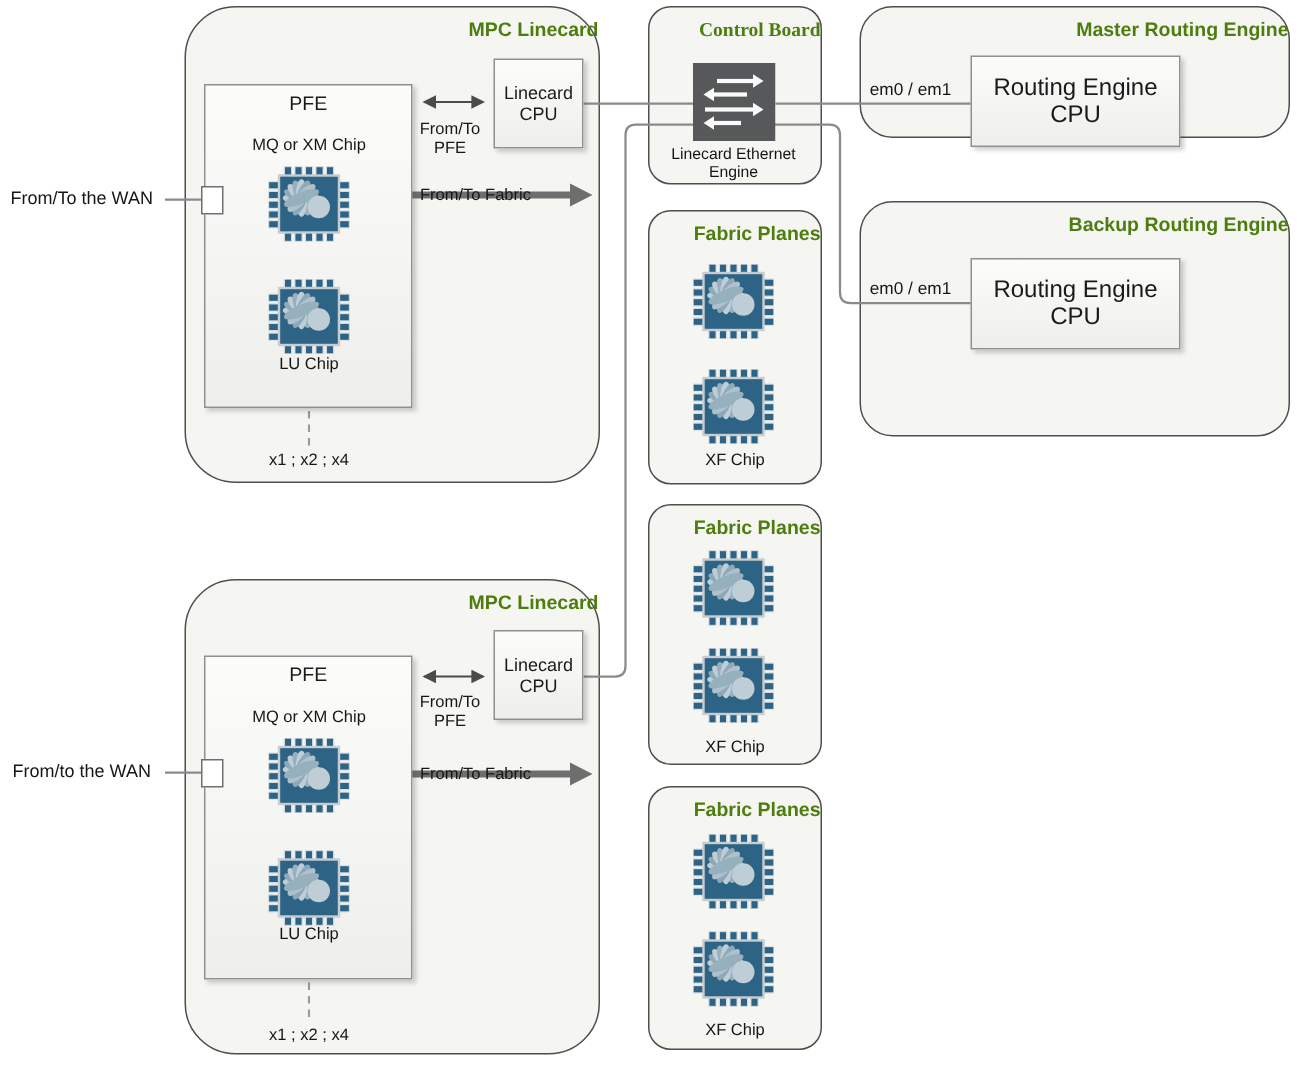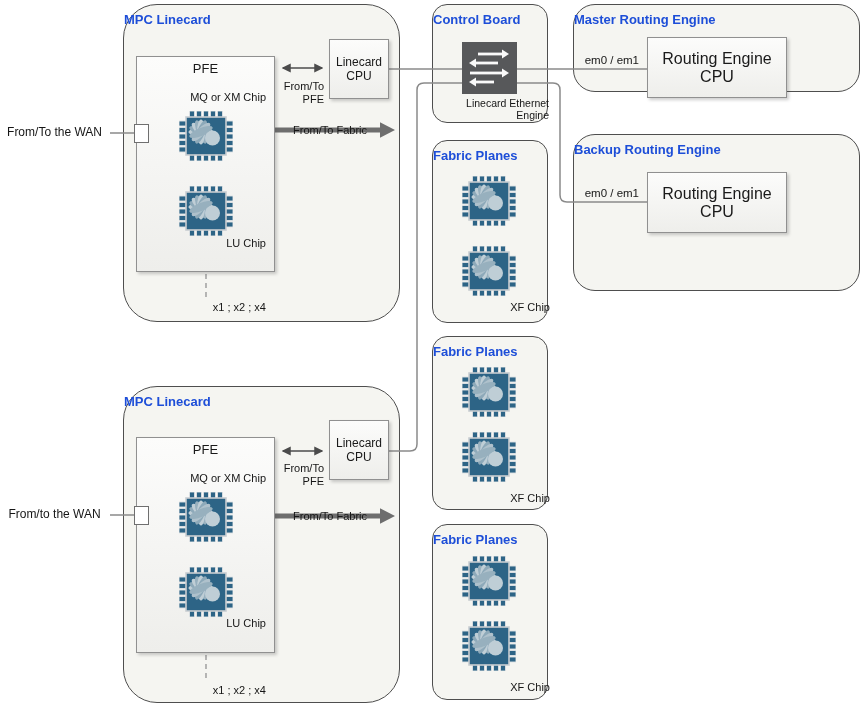--- a/index.html
+++ b/index.html
@@ -5,33 +5,33 @@
   html,body{margin:0;padding:0;background:#ffffff;}
   .stage{
     position:relative;width:867px;height:712px;background:#ffffff;
     font-family:"Liberation Sans", sans-serif;color:#1a1a1a;overflow:hidden;
   }
   .panel{
     position:absolute;background:#f5f5f1;border:1.6px solid #4e4e4e;
     box-sizing:border-box;z-index:1;
   }
   .panel-title{
-    font-weight:bold;font-size:13px;text-align:left;padding-top:7px;color:#1d4ed8;
+    font-weight:bold;font-size:13px;text-align:right;padding-top:7px;color:#4d7c0f;
   }
   .ibox{
     position:absolute;background:linear-gradient(180deg,#fcfcfb 0%,#eeeeeb 100%);
     border:1px solid #909090;box-shadow:2px 2px 3px rgba(80,80,80,.28);
     box-sizing:border-box;z-index:3;
   }
   .ibox-title{font-size:13px;text-align:center;padding-top:4px;}
   .cpu-box{display:flex;align-items:center;justify-content:center;
     text-align:center;font-size:12px;line-height:14px;padding:12px;}
   .re-box{display:flex;align-items:center;justify-content:center;
     text-align:center;font-size:16px;}
-  .lbl{position:absolute;font-size:11px;line-height:13px;text-align:right;z-index:4;color:#161616;}
+  .lbl{position:absolute;font-size:11px;line-height:13px;text-align:center;z-index:4;color:#161616;}
   .lbl-wan{font-size:12px;text-align:center;}
   .chip{position:absolute;width:54px;height:50px;z-index:3;}
   .switch-svg{position:absolute;z-index:3;}
   .wan-square{position:absolute;width:15px;height:19px;background:#ffffff;
     border:1px solid #6f6f6f;box-sizing:border-box;z-index:3;}
   .overlay{position:absolute;left:0;top:0;z-index:2;pointer-events:none;}
 </style>
 </head>
 <body>
 
@@ -77,21 +77,21 @@
       </symbol>
     </defs>
   </svg>
 
   <div class="panel" style="left:123px;top:4px;width:277px;height:318px;border-radius:34px;">
     <div class="panel-title">MPC Linecard</div>
   </div>
   <div class="panel" style="left:123px;top:386px;width:277px;height:317px;border-radius:34px;">
     <div class="panel-title">MPC Linecard</div>
   </div>
-  <div class="panel" style="left:432px;top:4px;width:116px;height:119px;border-radius:15px;">
+  <div class="panel" style="left:432px;top:4px;width:116px;height:119px;border-radius:15px;font-family:Liberation Serif, serif;">
     <div class="panel-title">Control Board</div>
   </div>
   <div class="panel" style="left:432px;top:140px;width:116px;height:183px;border-radius:15px;">
     <div class="panel-title">Fabric Planes</div>
   </div>
   <div class="panel" style="left:432px;top:336px;width:116px;height:174px;border-radius:15px;">
     <div class="panel-title">Fabric Planes</div>
   </div>
   <div class="panel" style="left:432px;top:524px;width:116px;height:176px;border-radius:15px;">
     <div class="panel-title">Fabric Planes</div>

